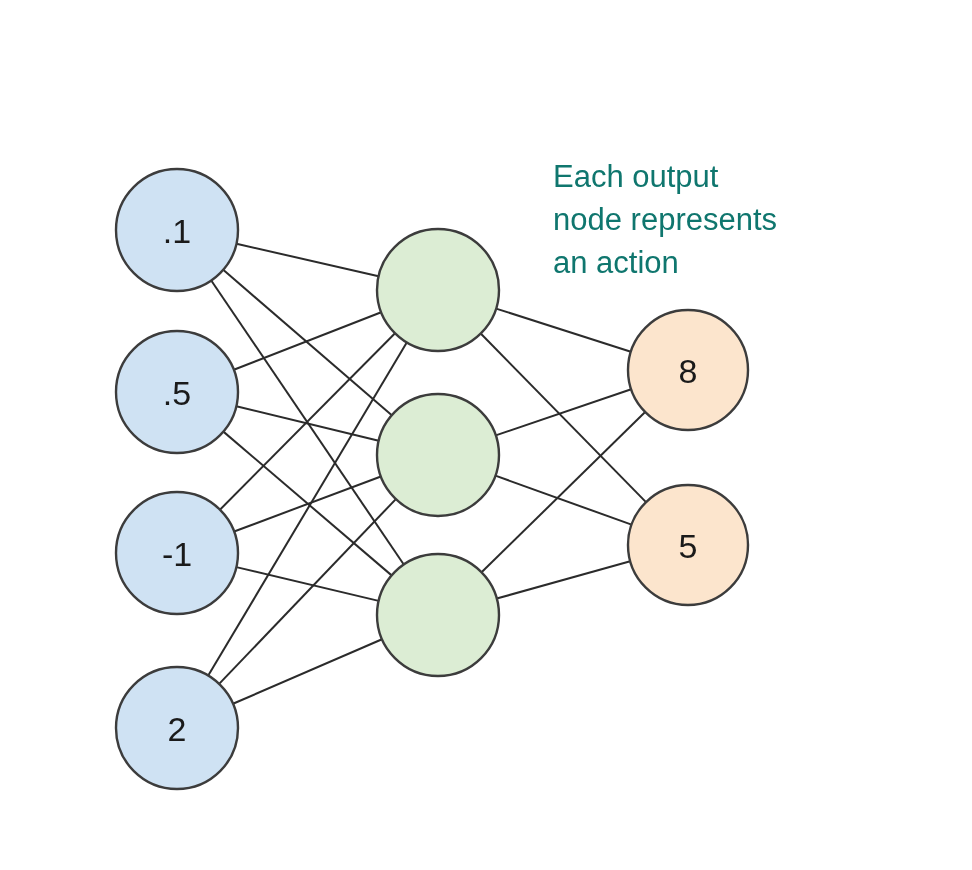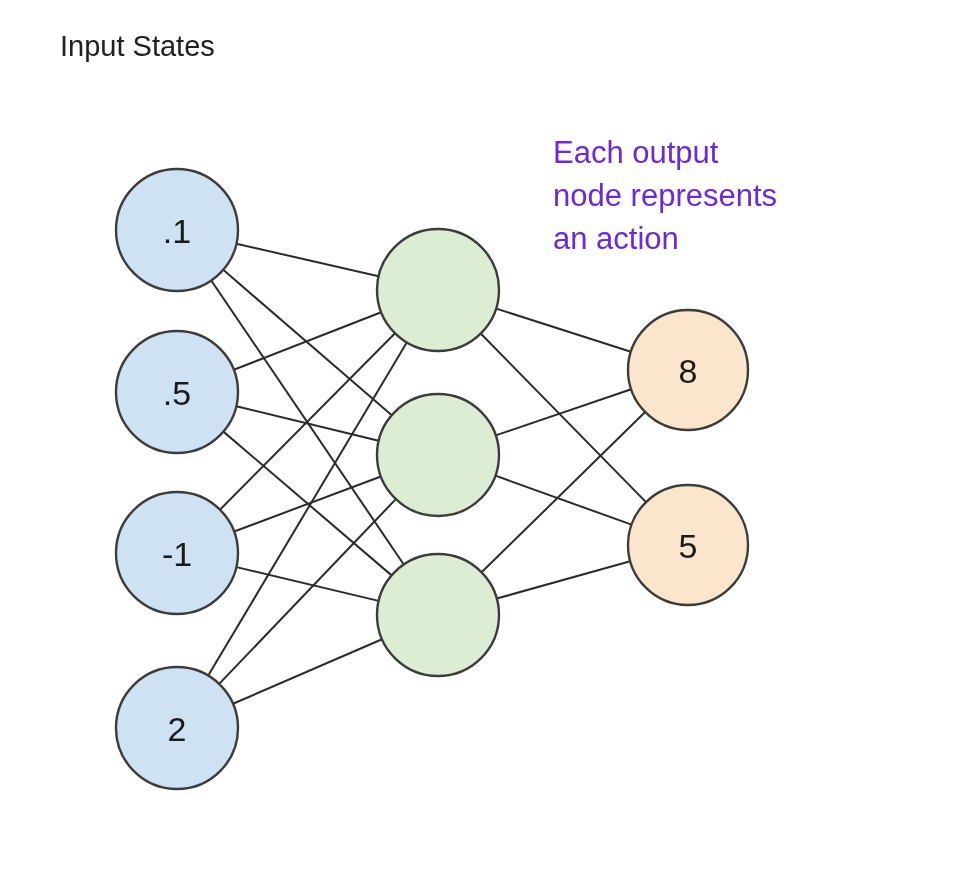--- a/index.html
+++ b/index.html
@@ -30,21 +30,22 @@
   }
   #input-states-label {
     left: 60px;
     top: 28px;
     font-size: 29px;
     line-height: 36px;
   }
   .annotation {
     font-size: 31px;
     line-height: 43px;
-    color: #6d28d9;
+    color: #0f766e;
+    margin-top: 24px;
   }
   #annotation-output-action {
     left: 553px;
     top: 131px;
   }
   #annotation-qvalue {
     left: 553px;
     top: 661px;
   }
   .node-value {
@@ -120,20 +121,19 @@
           <circle cx="688" cy="370" r="60" fill="#fce5cd" class="node-circle" stroke="#3c3c3c"></circle>
           <text x="688" y="371" class="node-value" fill="#1a1a1a">8</text>
         </g>
         <g>
           <circle cx="688" cy="545" r="60" fill="#fce5cd" class="node-circle" stroke="#3c3c3c"></circle>
           <text x="688" y="546" class="node-value" fill="#1a1a1a">5</text>
         </g>
       </g>
   </svg>
 
-  <div class="label-text" id="input-states-label">Input States</div>
 
   <div class="label-text annotation" id="annotation-output-action">Each output
 node represents
 an action</div>
 
 
 </div>
 
 </body></html>

